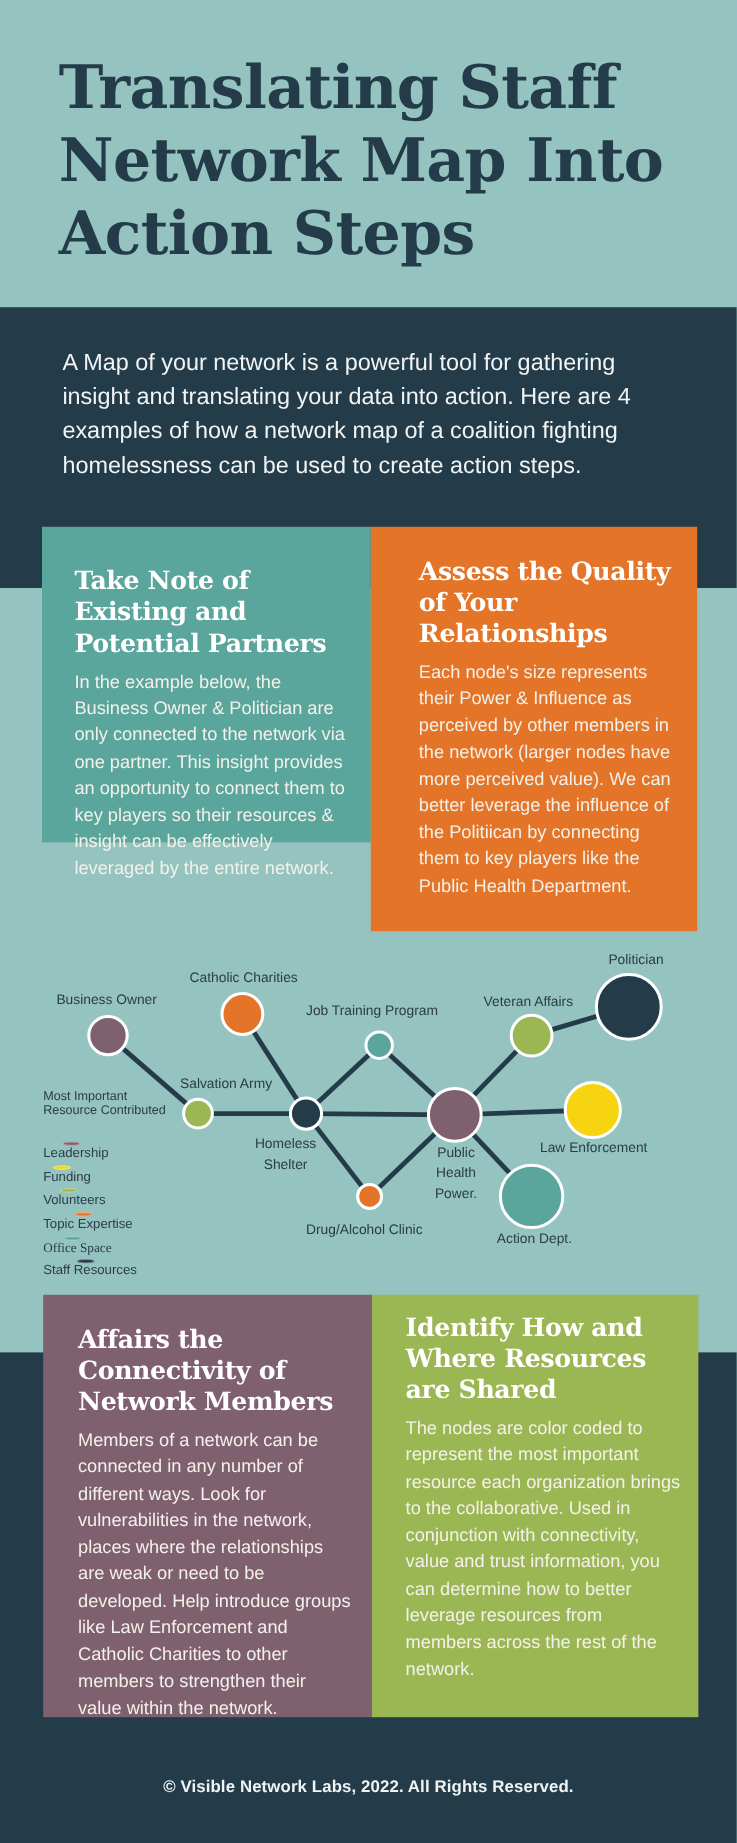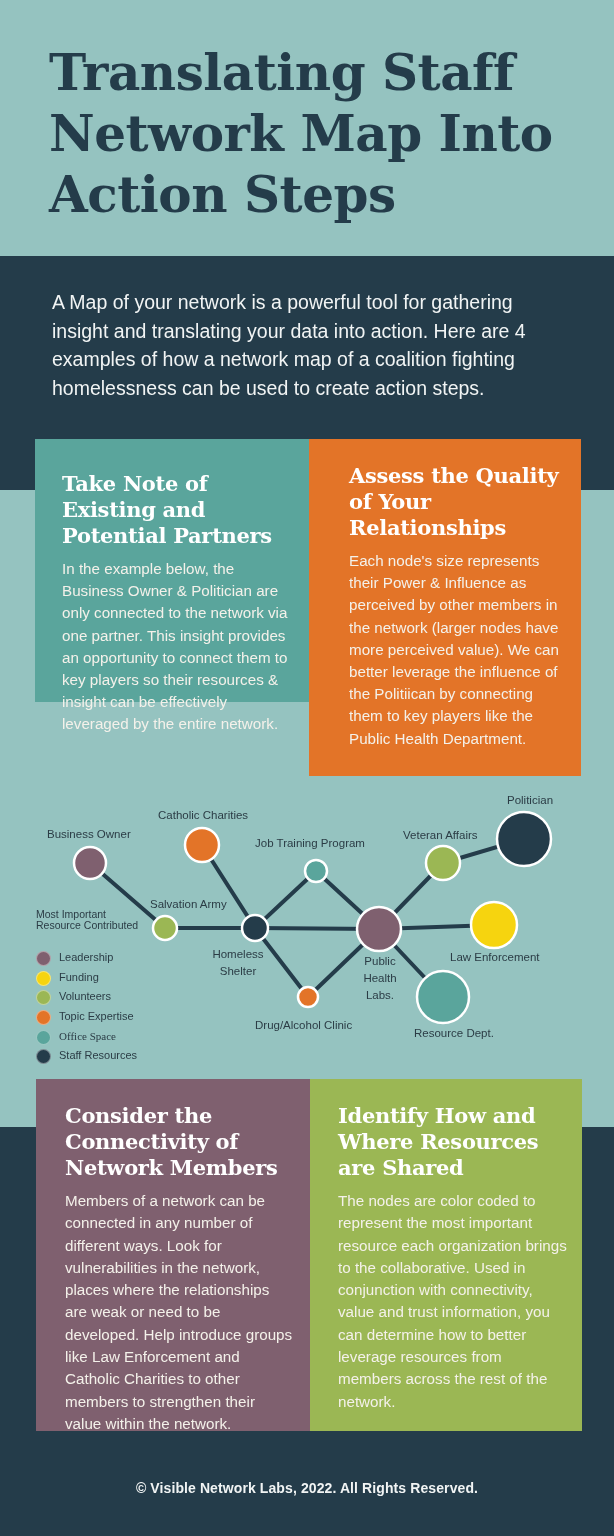--- a/index.html
+++ b/index.html
@@ -17,31 +17,31 @@
 
   .bottom-band { position: absolute; left: 0; top: 1127px; width: 614px; height: 409px; background: #243c4a; }
 
   .card { position: absolute; color: #fff; }
   .card h2 { font-family: "DejaVu Serif", serif; font-weight: bold; font-size: 21px;
     line-height: 26px; letter-spacing: -0.3px; margin-bottom: 9px; }
   .card p { font-size: 15.2px; line-height: 22.2px; color: #f4f1ea; }
   .card-1 { left: 35px; top: 439px; width: 274px; height: 263px; background: #5aa59c; padding: 32px 20px 0 27px; }
   .card-2 { left: 309px; top: 439px; width: 272px; height: 337px; background: #e37428; padding: 24px 16px 0 40px; }
   .card-3 { left: 36px; top: 1079px; width: 274px; height: 352px; background: #7f606f; padding: 24px 16px 0 29px; }
-  .card-4 { left: 310px; top: 1079px; width: 272px; height: 352px; background: #9bb754; padding: 24px 14px 0 28px; }
+  .card-4 { left: 310px; top: 1079px; width: 272px; height: 352px; background: #9bb754; padding: 14px 14px 0 28px; }
   .card-3 p, .card-4 p { line-height: 22.3px; }
 
   .network { position: absolute; left: 0; top: 776px; width: 614px; height: 303px; }
   .network svg { position: absolute; left: 0; top: 0; }
   .node-label { position: absolute; font-size: 11.5px; color: #2b3c45; white-space: nowrap; line-height: 15px; }
   .node-label.center { text-align: center; }
 
   .legend { position: absolute; left: 36px; top: 909px; }
   .legend-title { font-size: 10.5px; line-height: 11px; color: #2b3c45; width: 110px; }
-  .legend-item { position: absolute; left: 0; height: 16px; display: flex; white-space: nowrap; }
+  .legend-item { position: absolute; left: 0; height: 16px; display: flex; align-items: center; white-space: nowrap; flex-direction: column; }
   .legend-dot { width: 15px; height: 15px; border-radius: 50%; margin-right: 8px; border: 1px solid rgba(255,255,255,0.4); }
   .legend-label { font-size: 11px; color: #2b3c45; }
 
   .footer { position: absolute; left: 0; top: 1480px; width: 614px; text-align: center;
     color: #f1f4f4; font-size: 14px; font-weight: bold; letter-spacing: 0.1px; }
 </style>
 </head>
 <body>
 
 <div class="title-band"></div>
@@ -94,25 +94,25 @@
 
   <span class="node-label" style="left:47px; top:51px;">Business Owner</span>
   <span class="node-label" style="left:158px; top:32px;text-align:right;">Catholic Charities</span>
   <span class="node-label" style="left:255px; top:60px;">Job Training Program</span>
   <span class="node-label" style="left:150px; top:121px;">Salvation Army</span>
   <span class="node-label center" style="left:206px; top:171px; width:64px;">Homeless</span>
   <span class="node-label center" style="left:206px; top:188px; width:64px;">Shelter</span>
   <span class="node-label" style="left:255px; top:242px;">Drug/Alcohol Clinic</span>
   <span class="node-label center" style="left:355px; top:178px; width:50px;">Public</span>
   <span class="node-label center" style="left:355px; top:195px; width:50px;">Health</span>
-  <span class="node-label center" style="left:355px; top:212px; width:50px;">Labs.</span>
+  <span class="node-label center" style="left:355px; top:212px; width:50px;">Power.</span>
   <span class="node-label" style="left:403px; top:52px;">Veteran Affairs</span>
   <span class="node-label" style="left:507px; top:17px;">Politician</span>
   <span class="node-label" style="left:450px; top:174px;">Law Enforcement</span>
-  <span class="node-label" style="left:414px; top:250px;">Resource Dept.</span>
+  <span class="node-label" style="left:414px; top:250px;">Action Dept.</span>
 </div>
 
 <div class="legend">
   <div class="legend-title">Most Important Resource Contributed</div>
   <div class="legend-item" style="top:42px;">
     <span class="legend-dot" style="background:#7f606f;"></span>
     <span class="legend-label">Leadership</span>
   </div>
   <div class="legend-item" style="top:62px;">
     <span class="legend-dot" style="background:#f6d40f;"></span>
@@ -130,21 +130,21 @@
     <span class="legend-dot" style="background:#5aa59c;"></span>
     <span class="legend-label">Office Space</span>
   </div>
   <div class="legend-item" style="top:140px;">
     <span class="legend-dot" style="background:#243c4a;"></span>
     <span class="legend-label">Staff Resources</span>
   </div>
 </div>
 
 <div class="card card-3">
-  <h2>Consider the Connectivity of Network Members</h2>
+  <h2>Affairs the Connectivity of Network Members</h2>
   <p>Members of a network can be connected in any number of different ways. Look for vulnerabilities in the network, places where the relationships are weak or need to be developed. Help introduce groups like Law Enforcement and Catholic Charities to other members to strengthen their value within the network.</p>
 </div>
 <div class="card card-4">
   <h2>Identify How and Where Resources are Shared</h2>
   <p>The nodes are color coded to represent the most important resource each organization brings to the collaborative. Used in conjunction with connectivity, value and trust information, you can determine how to better leverage resources from members across the rest of the network.</p>
 </div>
 
 <div class="footer">© Visible Network Labs, 2022. All Rights Reserved.</div>
 
 </body></html>

